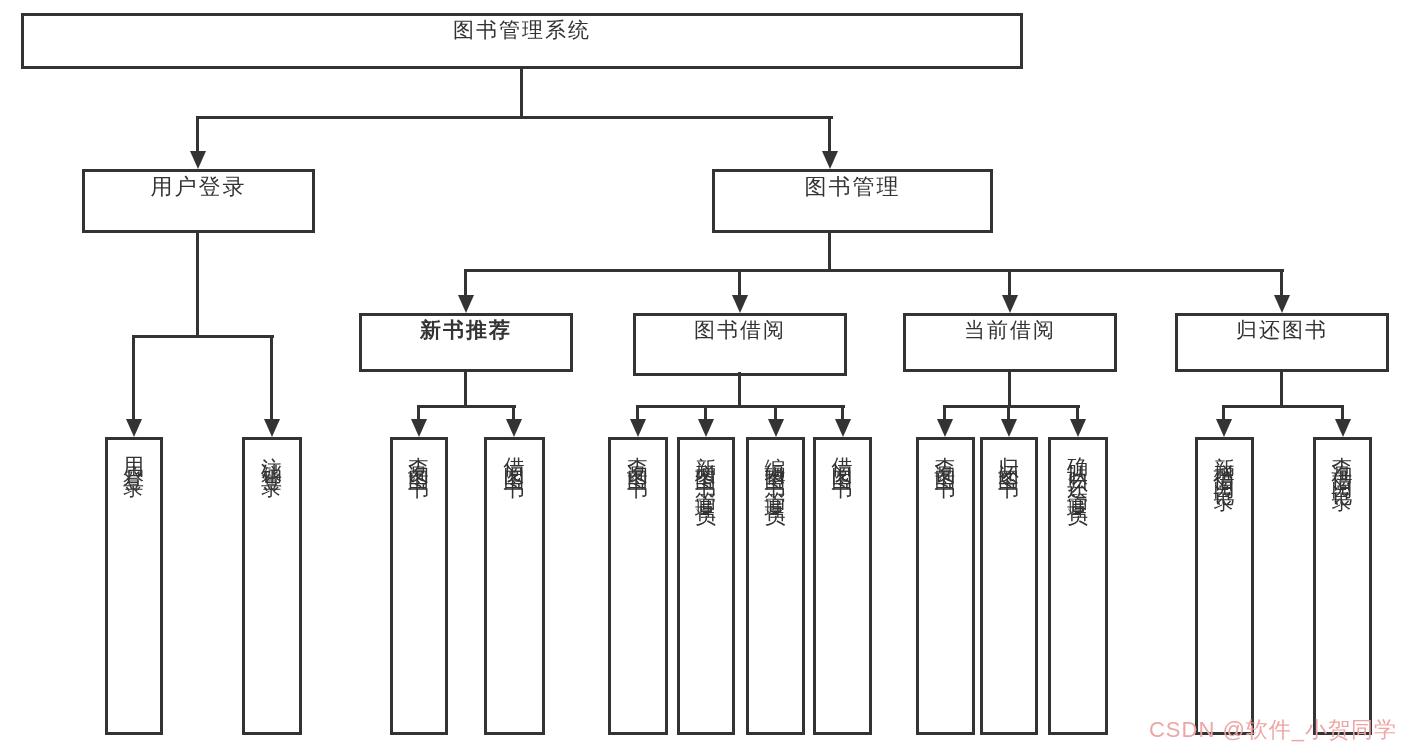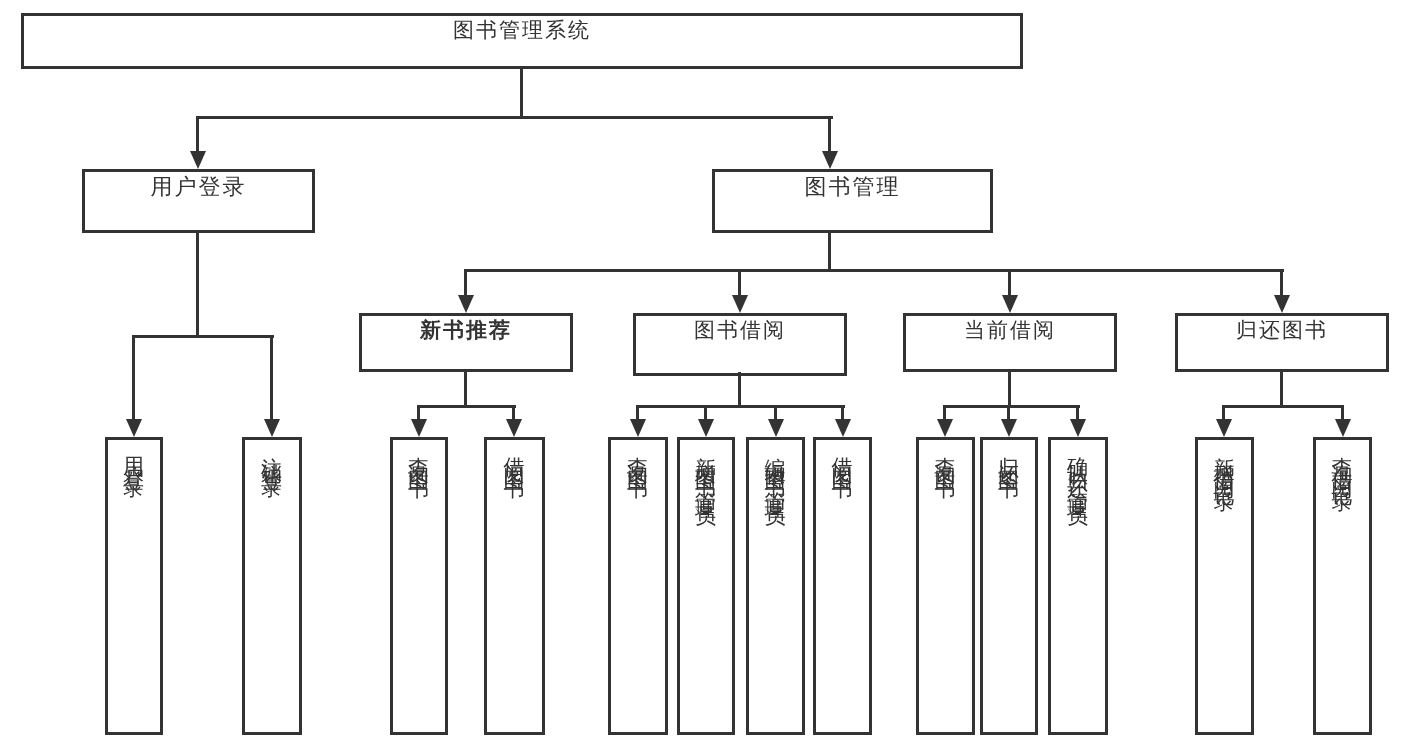--- a/index.html
+++ b/index.html
@@ -158,14 +158,15 @@
   <div class="box v-box" style="left:1048px;top:437px;width:60px;height:298px;letter-spacing:3px;">
     <span>确认归还（管理员）</span>
   </div>
   <div class="box v-box" style="left:1195px;top:437px;width:59px;height:298px;">
     <span>新增借阅记录</span>
   </div>
   <div class="box v-box" style="left:1313px;top:437px;width:59px;height:298px;">
     <span>查询借阅记录</span>
   </div>
 
+  <div class="watermark">CSDN @软件_小贺同学</div>
 
 </div>
 
 </body></html>

